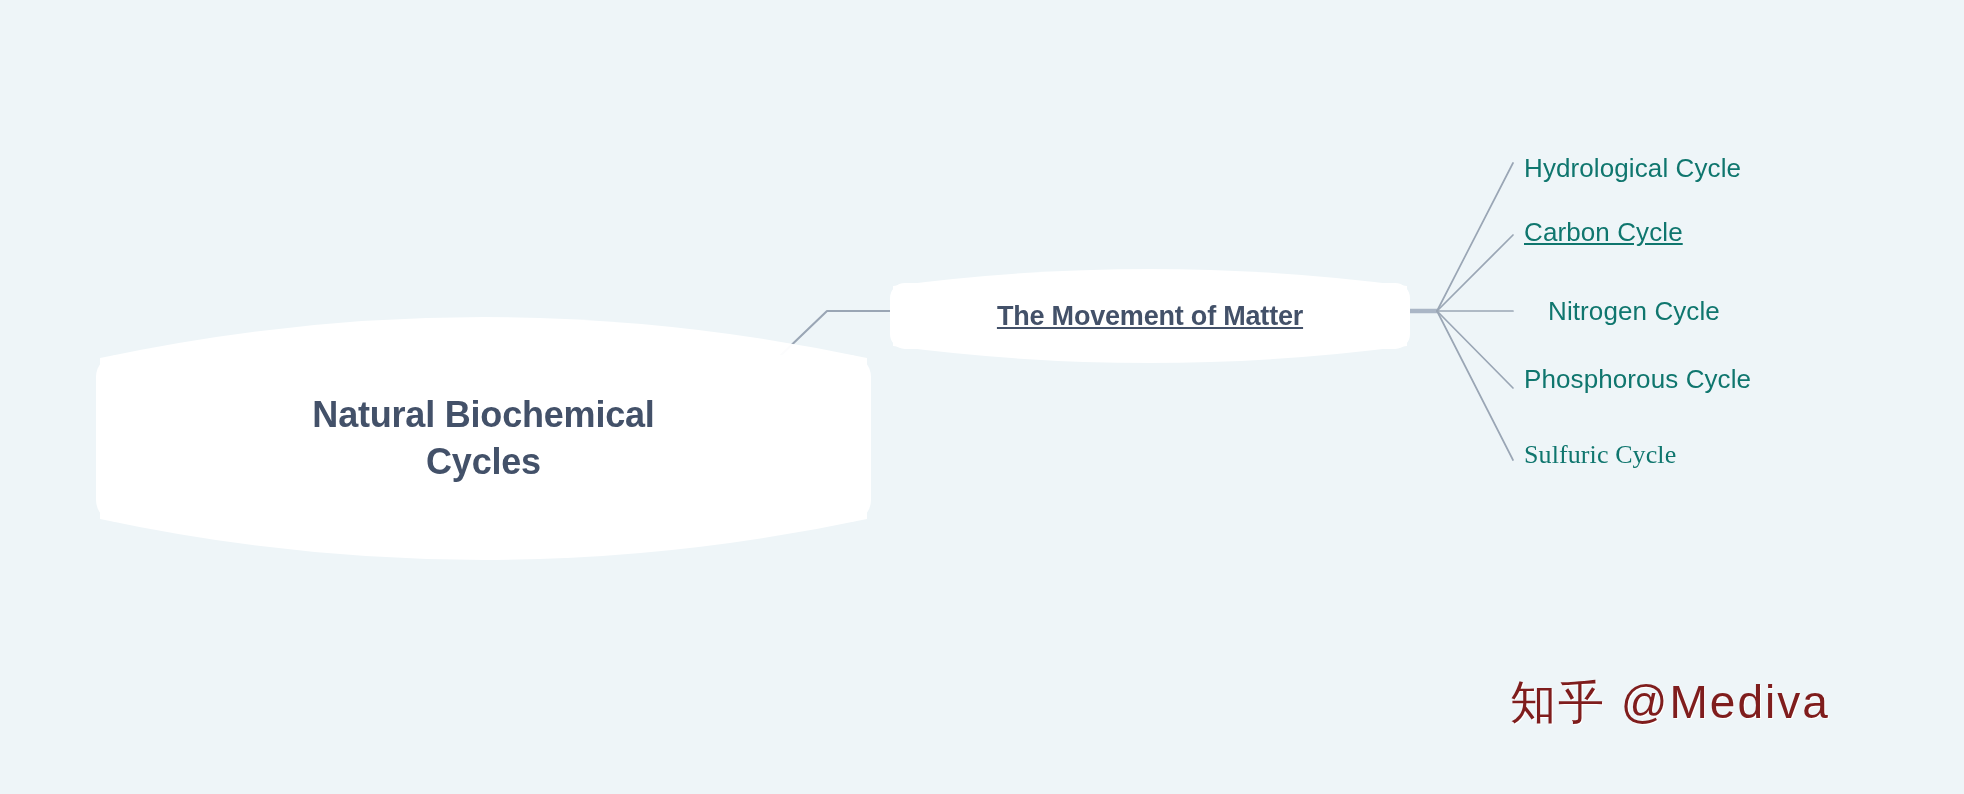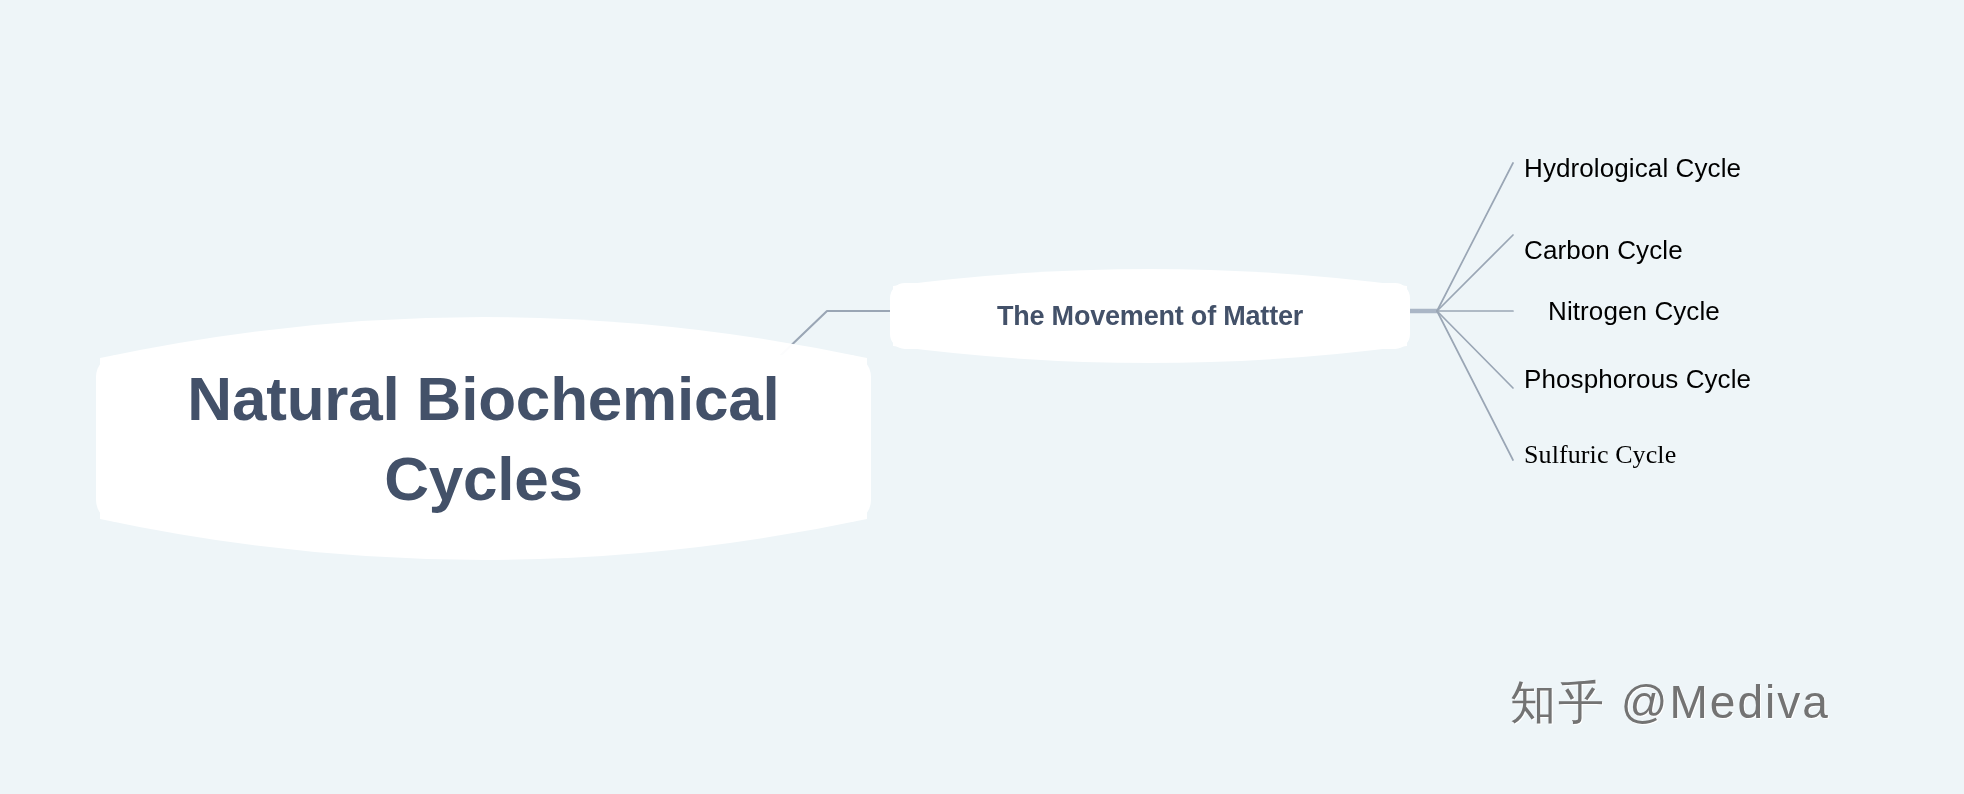--- a/index.html
+++ b/index.html
@@ -43,52 +43,53 @@
     letter-spacing: -0.2px;
   }
   #root-node-label {
     left: 96px;
     top: 355px;
     width: 775px;
     height: 167px;
     display: flex;
     align-items: center;
     justify-content: center;
-    font-size: 62px;
+    font-size: 36px;
     line-height: 1.28;
   }
   #branch-node-label {
     left: 890px;
     top: 283px;
     width: 520px;
     height: 66px;
     display: flex;
     align-items: center;
     justify-content: center;
     font-size: 27px;
     line-height: 1.2;
+    text-decoration: underline;
   }
 
   .leaf-label {
     position: absolute;
     left: 1524px;
-    color: #000000;
+    color: #0f766e;
     font-size: 26px;
     font-weight: normal;
     line-height: 1;
     white-space: nowrap;
     letter-spacing: 0.1px;
   }
 
   #watermark {
     position: absolute;
     left: 1510px;
     top: 672px;
     font-size: 46px;
-    color: #737373;
+    color: #7f1d1d;
     letter-spacing: 2px;
     white-space: nowrap;
     user-select: none;
     text-shadow: 1px 1px 0 #ffffff;
   }
 </style>
 </head>
 <body>
 
 <div id="canvas">
@@ -123,20 +124,20 @@
       <rect x="890" y="283" width="520" height="66" rx="15" ry="15" fill="#ffffff"></rect>
     </g>
   </svg>
 
   <div class="node-label" id="root-node-label">Natural Biochemical
 Cycles</div>
 
   <div class="node-label" id="branch-node-label">The Movement of Matter</div>
 
   <div class="leaf-label" style="top:155px;">Hydrological Cycle</div>
-  <div class="leaf-label" style="top:237px;">Carbon Cycle</div>
+  <div class="leaf-label" style="top:219px;text-decoration:underline;">Carbon Cycle</div>
   <div class="leaf-label" style="top:298px;margin-left:24px;">Nitrogen Cycle</div>
   <div class="leaf-label" style="top:366px;">Phosphorous Cycle</div>
   <div class="leaf-label" style="top:442px;font-family:Liberation Serif, serif;">Sulfuric Cycle</div>
 
   <div id="watermark">知乎 @Mediva</div>
 
 </div>
 
 </body></html>

